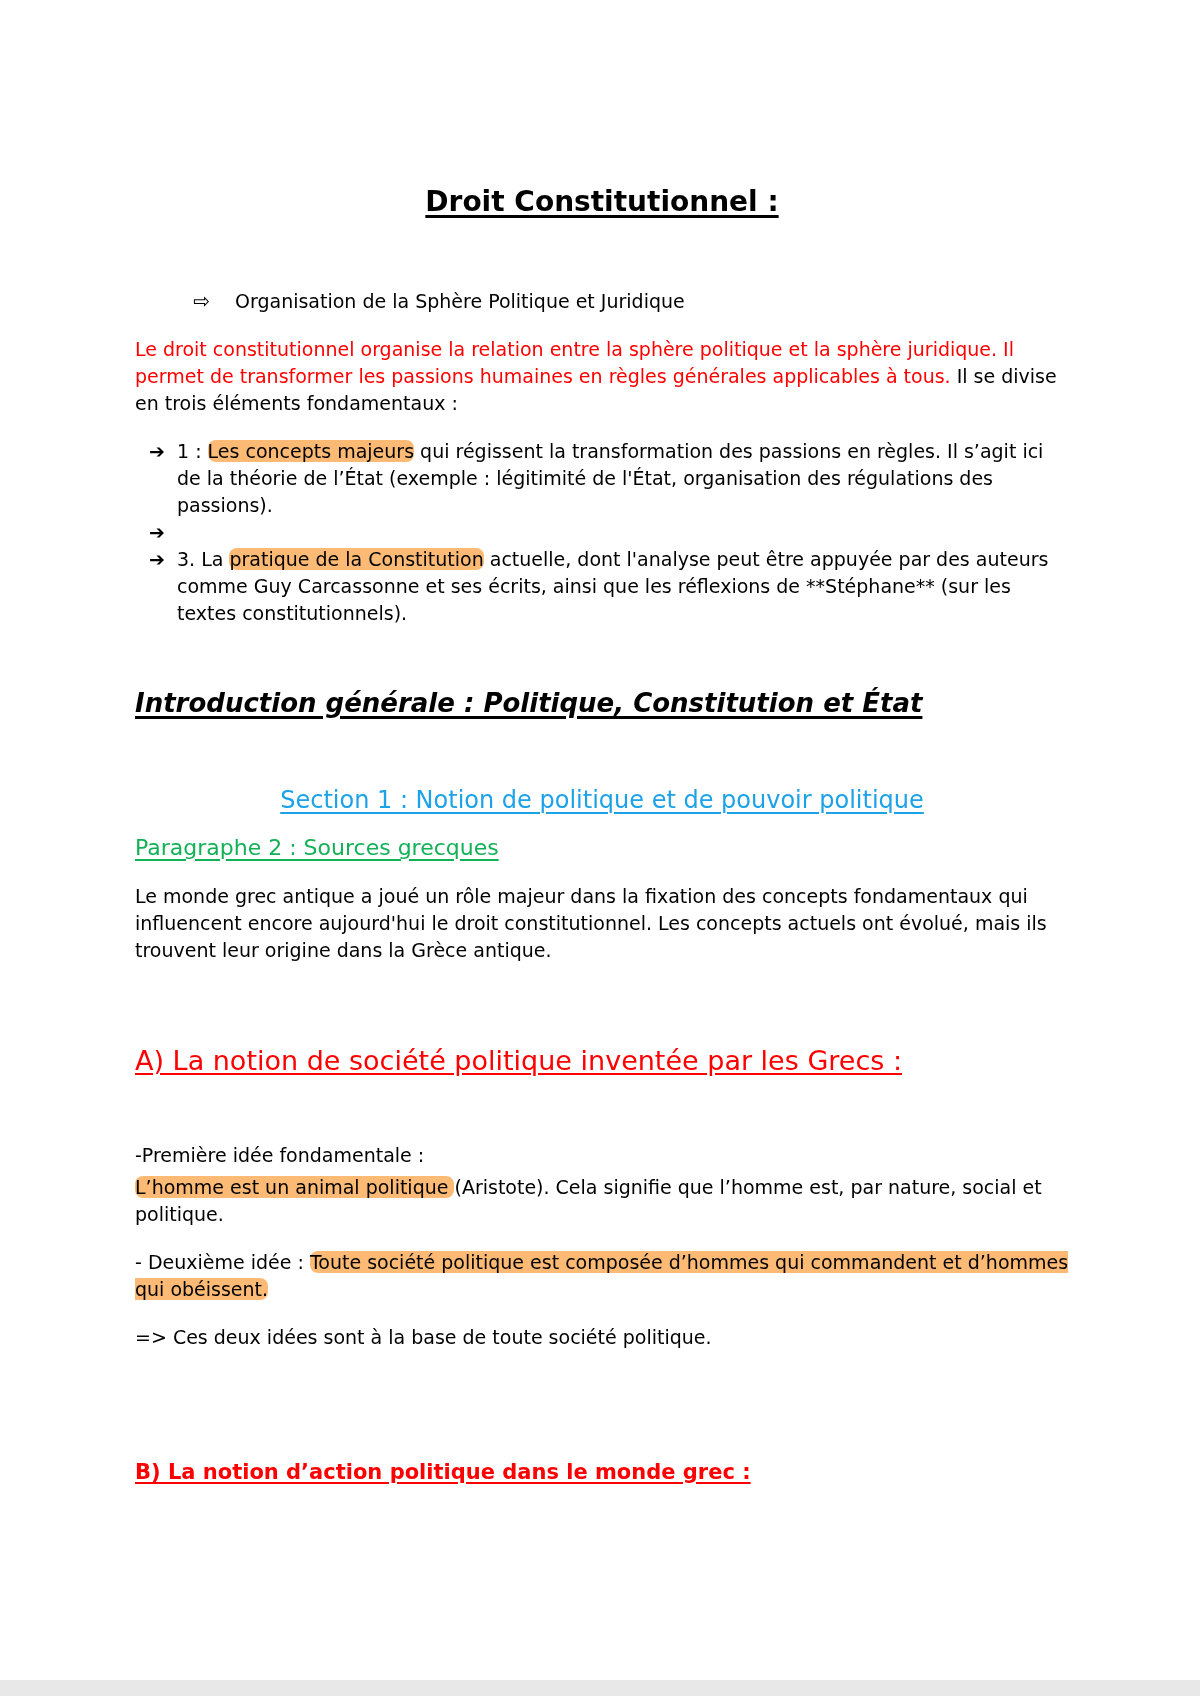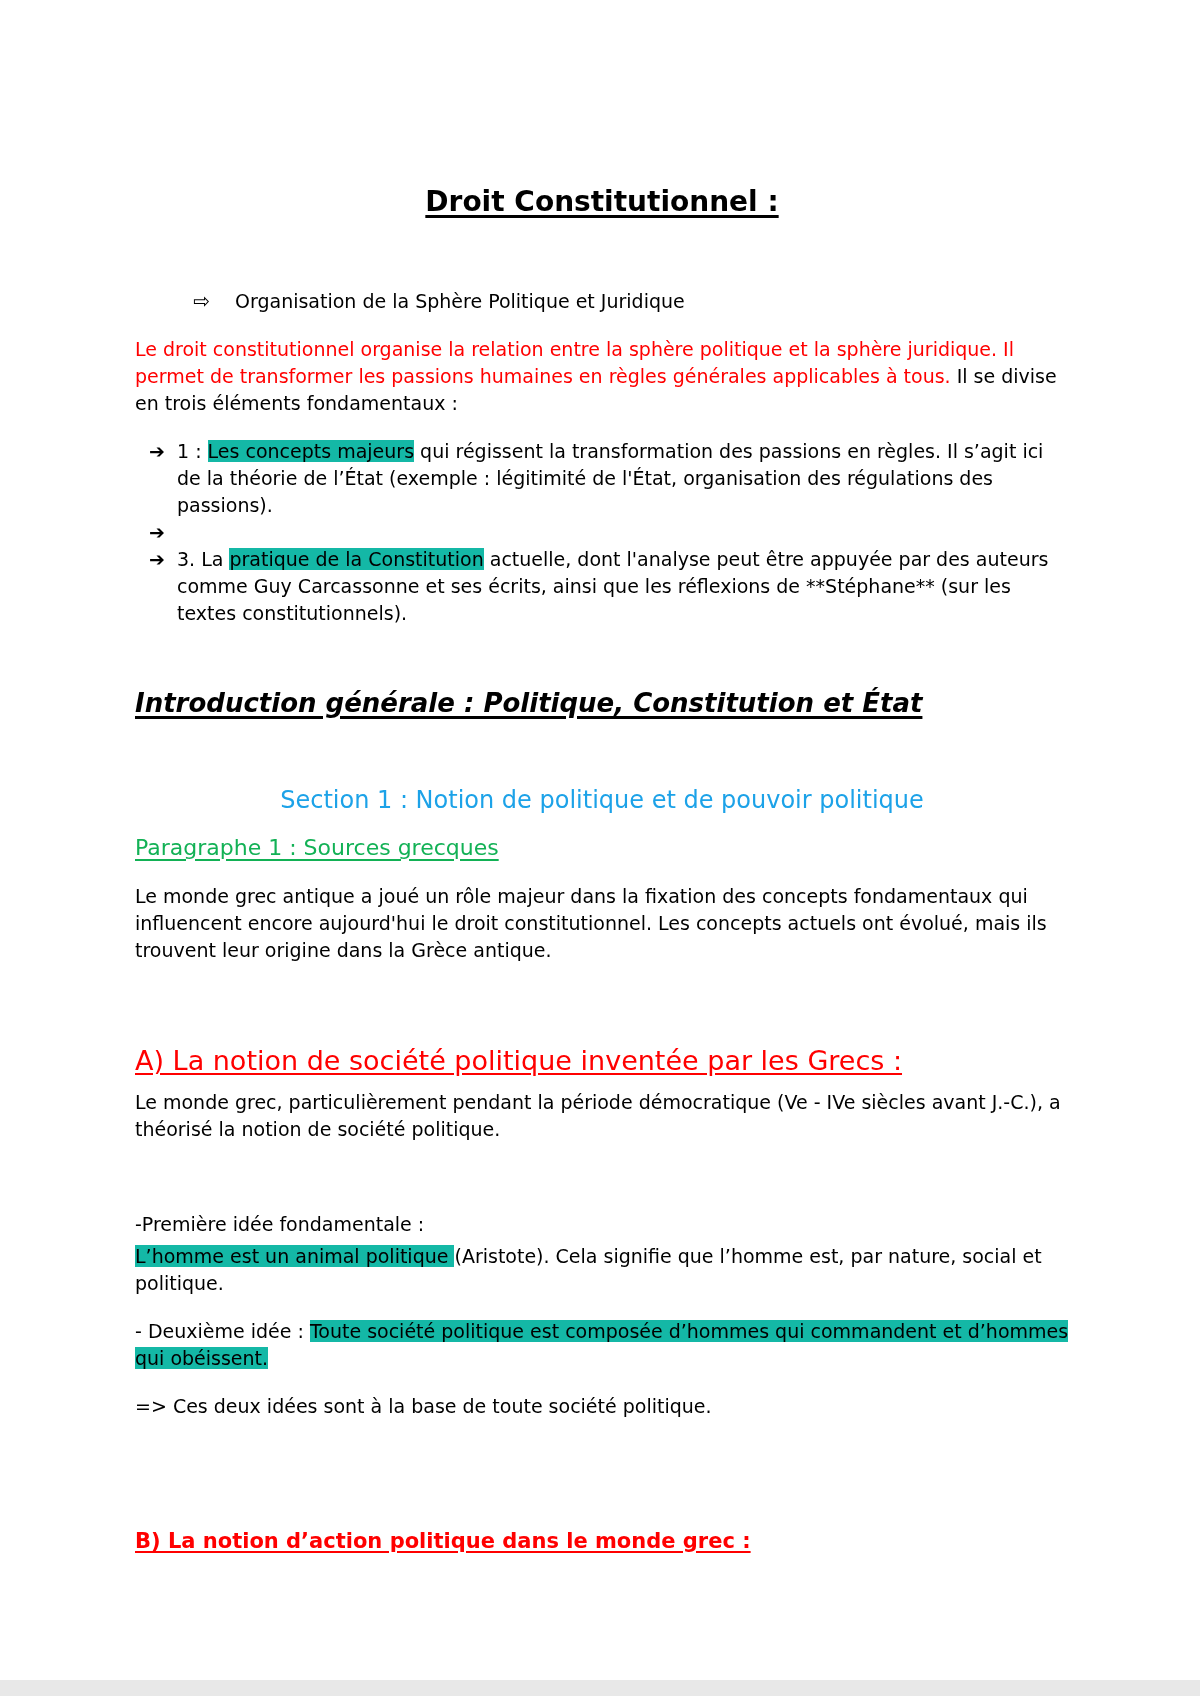--- a/index.html
+++ b/index.html
@@ -17,27 +17,27 @@
 
   .pointer-bullet{margin-top:70px;display:flex;margin-left:58px;}
   .pointer-bullet .glyph{flex:none;width:42px;font-size:20px;}
 
   .lead{margin-top:21px;}
   .lead .red-part{color:#FF0000;}
 
   .bullet-list{margin-top:21px;}
   .bullet{display:flex;margin-left:14px;}
   .bullet .glyph{flex:none;width:28px;font-weight:bold;}
-  .hl{background:#14b8a6;}
+  .hl{background:#fdba74;border-radius:8px;}
 
   .chapter-heading{margin-top:61px;font-size:26px;line-height:30px;font-weight:bold;font-style:italic;}
   .chapter-heading .u{text-decoration:underline;text-decoration-thickness:2.5px;text-underline-offset:4px;}
 
   .section-heading{margin-top:67px;text-align:center;font-size:24px;line-height:30px;color:#1CA2E8;}
-  .section-heading .u{text-decoration-thickness:2px;text-underline-offset:4px;}
+  .section-heading .u{text-decoration:underline;text-decoration-thickness:2px;text-underline-offset:4px;}
 
   .paragraph-heading{margin-top:19px;font-size:22px;line-height:28px;color:#12B155;}
   .paragraph-heading .u{text-decoration:underline;text-decoration-thickness:2px;text-underline-offset:4px;}
 
   .para{margin-top:21px;}
 
   .sub-heading-a{margin-top:84px;font-size:27px;line-height:26px;color:#FF0000;}
   .sub-heading-a .u{text-decoration:underline;text-underline-offset:3px;}
   .para-a{margin-top:15px;}
 
@@ -82,30 +82,29 @@
 
     <div class="chapter-heading">
       <span class="u">Introduction générale : Politique, Constitution et État</span>
     </div>
 
     <div class="section-heading">
       <span class="u">Section 1 : Notion de politique et de pouvoir politique</span>
     </div>
 
     <div class="paragraph-heading">
-      <span class="u">Paragraphe 1 : Sources grecques</span>
+      <span class="u">Paragraphe 2 : Sources grecques</span>
     </div>
 
     <div class="para body-text">Le monde grec antique a joué un rôle majeur dans la fixation des concepts fondamentaux qui influencent encore aujourd'hui le droit constitutionnel. Les concepts actuels ont évolué, mais ils trouvent leur origine dans la Grèce antique.</div>
 
     <div class="sub-heading-a">
       <span class="u">A) La notion de société politique inventée par les Grecs :</span>
     </div>
 
-    <div class="para para-a body-text">Le monde grec, particulièrement pendant la période démocratique (Ve - IVe siècles avant J.-C.), a théorisé la notion de société politique.</div>
 
     <div class="idea-label body-text">-Première idée fondamentale :</div>
 
     <div class="idea-1 body-text"><span class="hl"> L’homme est un animal politique </span><span>(Aristote). Cela signifie que l’homme est, par nature, social et politique.</span></div>
 
     <div class="idea-2 body-text"><span> - Deuxième idée : </span><span class="hl">Toute société politique est composée d’hommes qui commandent et d’hommes qui obéissent.</span></div>
 
     <div class="conclusion body-text">=&gt; Ces deux idées sont à la base de toute société politique.</div>
 
     <div class="sub-heading-b">

